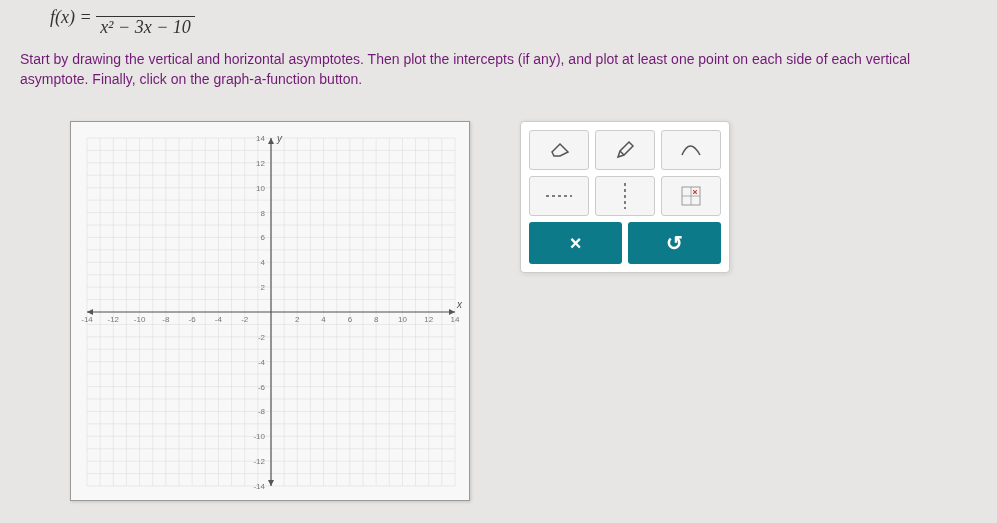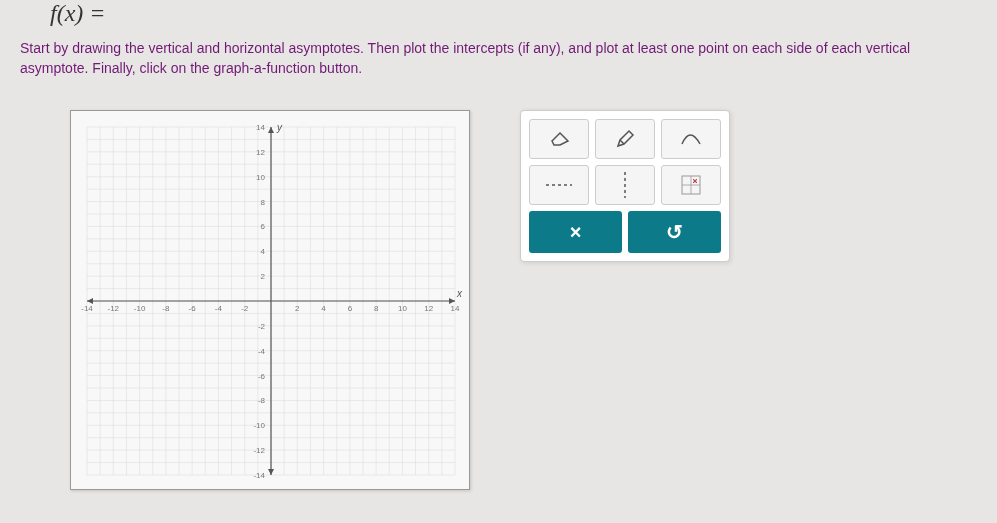--- a/index.html
+++ b/index.html
@@ -7,21 +7,21 @@
       font-family: Arial, sans-serif;
       background: #e8e6e4;
       width: 997px;
       height: 523px;
       overflow: hidden;
       color: #333;
     }
     .formula {
       padding: 0 0 8px 50px;
       font-family: 'Times New Roman', serif;
-      font-size: 24px;
+      font-size: 18px;
       font-style: italic;
     }
     .formula .frac {
       display: inline-block;
       vertical-align: middle;
       text-align: center;
     }
     .formula .num {
       display: block;
       border-bottom: 1px solid #333;
@@ -104,20 +104,24 @@
     .grid-line { stroke: #d8d8d8; stroke-width: 0.5; }
     .axis-line { stroke: #555; stroke-width: 1.2; }
     .tick-label { font-size: 8px; fill: #777; font-family: Arial; }
     .axis-label { font-size: 10px; fill: #555; font-style: italic; }
   </style>
 </head>
 <body>
 
 <div class="formula">
   <span>f(x) =</span>
+  <span class="frac">
+    <span class="num">&nbsp;</span>
+    <span class="den">x² − 3x − 10</span>
+  </span>
 </div>
 
 <div class="instructions">Start by drawing the vertical and horizontal asymptotes. Then plot the intercepts (if any), and plot at least one point on each side of each vertical asymptote. Finally, click on the graph-a-function button.</div>
 
 <div class="content-area">
   <div class="graph-container">
     <svg class="graph-svg" id="graph-svg">
         <line class="grid-line" x1="16" y1="16" x2="16" y2="364"></line>
         <line class="grid-line" x1="29.142857142857142" y1="16" x2="29.142857142857142" y2="364"></line>
         <line class="grid-line" x1="42.285714285714285" y1="16" x2="42.285714285714285" y2="364"></line>

